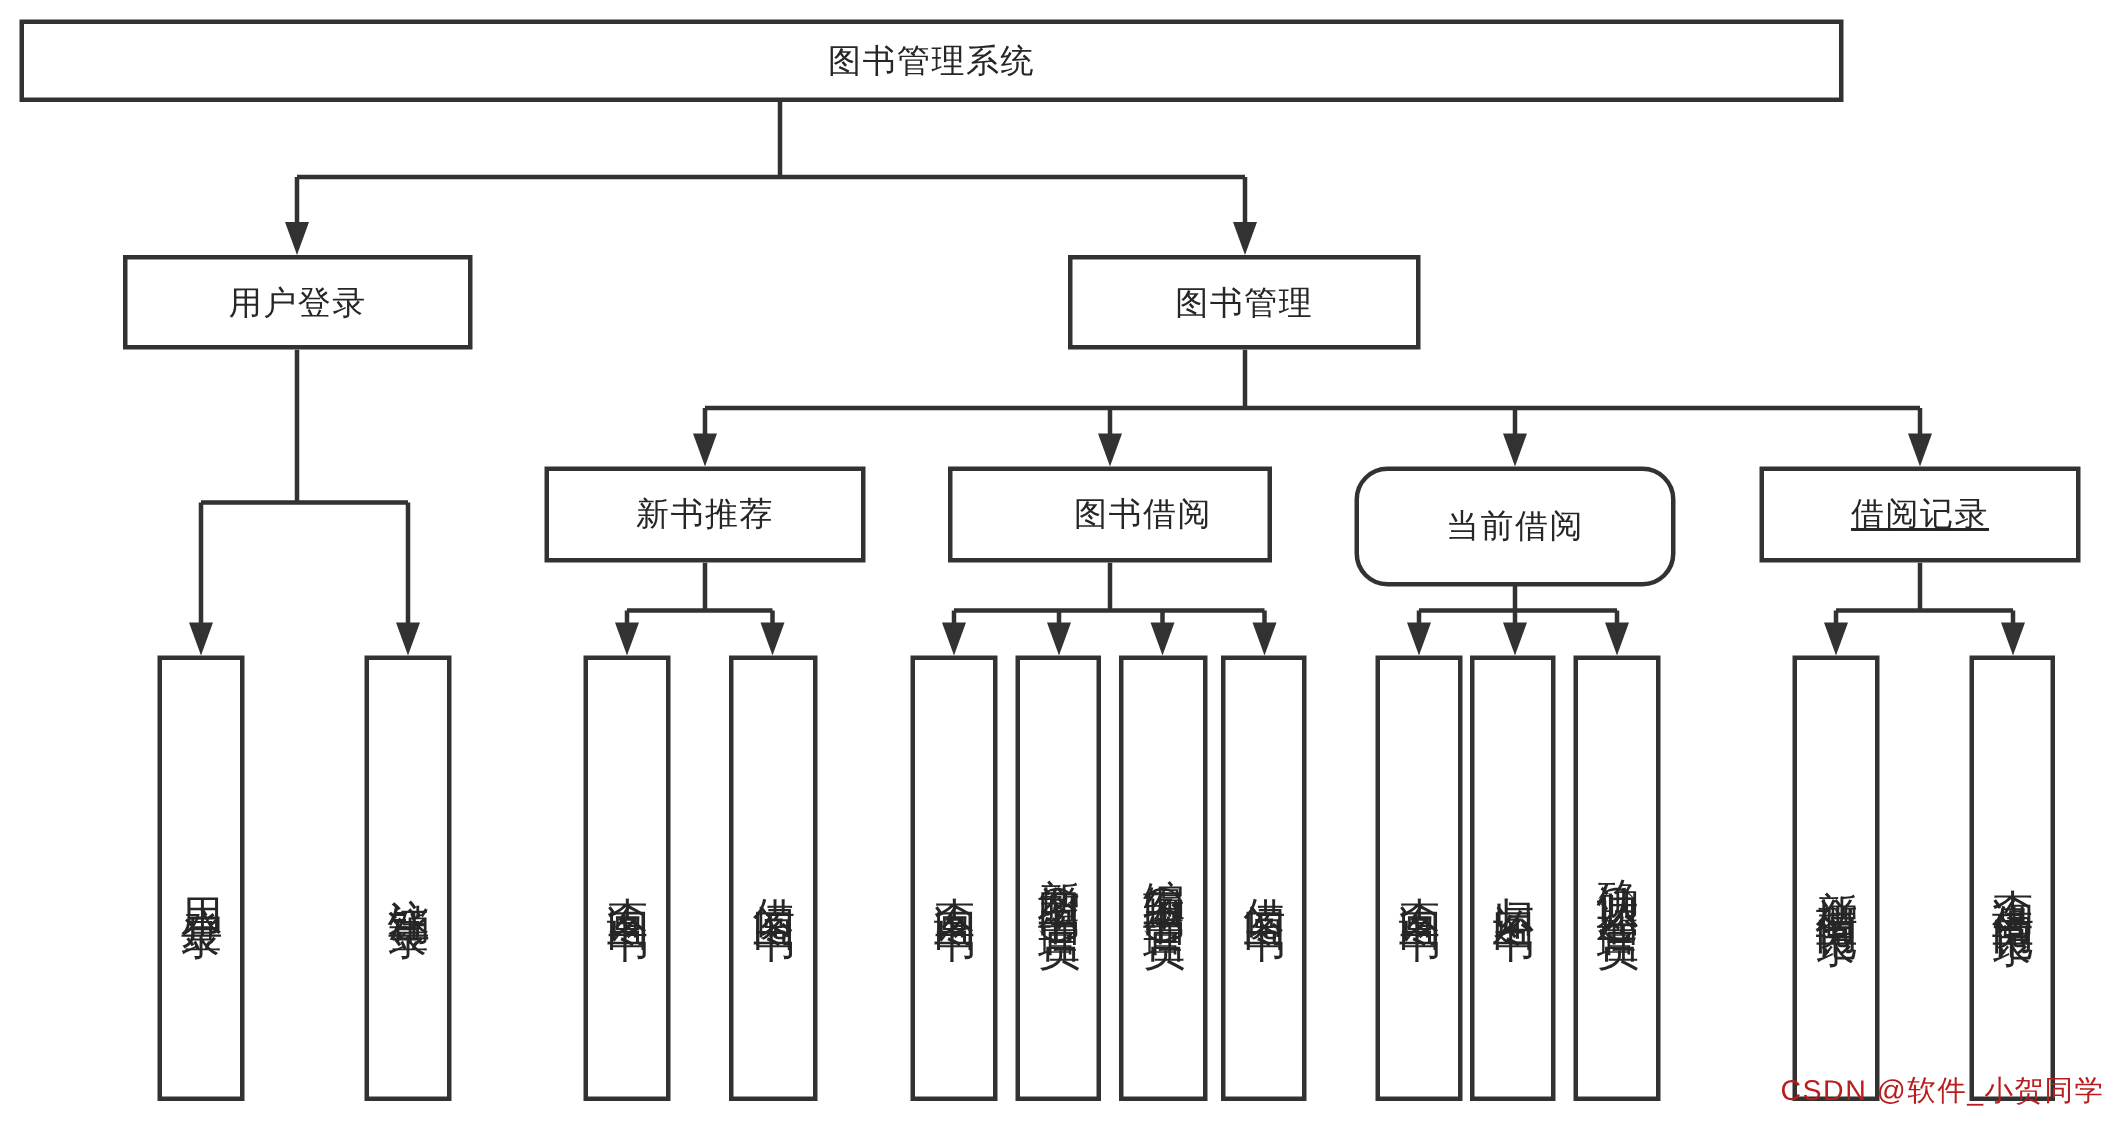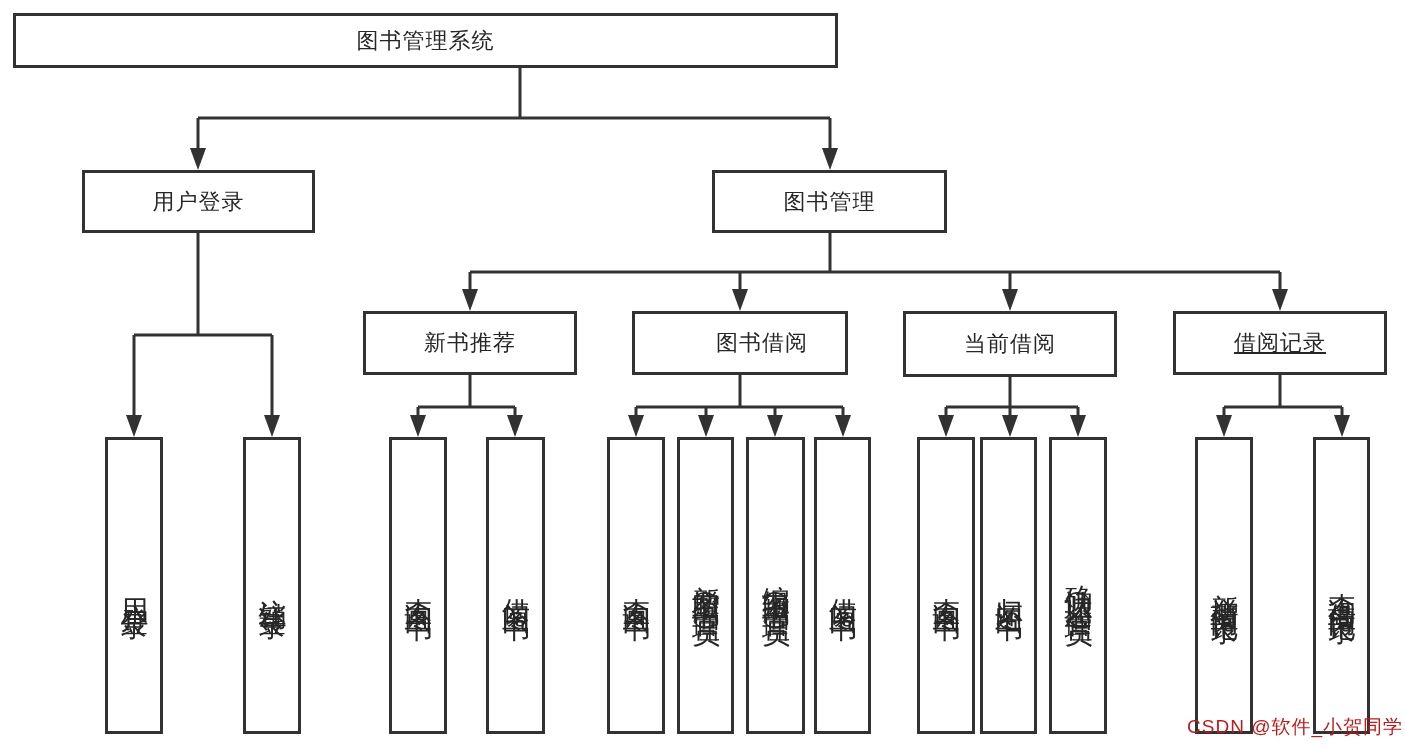--- a/index.html
+++ b/index.html
@@ -79,28 +79,28 @@
       <polygon points="767,415 783,415 775,437"></polygon>
       <polygon points="835,415 851,415 843,437"></polygon>
       <polygon points="938,415 954,415 946,437"></polygon>
       <polygon points="1002,415 1018,415 1010,437"></polygon>
       <polygon points="1070,415 1086,415 1078,437"></polygon>
       <polygon points="1216,415 1232,415 1224,437"></polygon>
       <polygon points="1334,415 1350,415 1342,437"></polygon>
     </g>
   </svg>
 
-  <div class="box" style="left:13px;top:13px;width:825px;height:55px;">图书管理系统</div>
+  <div class="box" style="left:13px;top:13px;width:1216px;height:55px;">图书管理系统</div>
 
   <div class="box" style="left:82px;top:170px;width:233px;height:63px;">用户登录</div>
   <div class="box" style="left:712px;top:170px;width:235px;height:63px;">图书管理</div>
 
   <div class="box" style="left:363px;top:311px;width:214px;height:64px;">新书推荐</div>
   <div class="box" style="left:632px;top:311px;width:216px;height:64px;padding-left:44px;">图书借阅</div>
-  <div class="box" style="left:903px;top:311px;width:214px;height:66px;">当前借阅</div>
+  <div class="box" style="left:903px;top:311px;width:214px;height:80px;border-radius:22px;">当前借阅</div>
   <div class="box" style="left:1173px;top:311px;width:214px;height:64px;text-decoration:underline;">借阅记录</div>
 
   <div class="vbox" style="left:105px;top:437px;width:58px;height:297px;">用户登录</div>
   <div class="vbox" style="left:243px;top:437px;width:58px;height:297px;">注销登录</div>
 
   <div class="vbox" style="left:389px;top:437px;width:58px;height:297px;">查询图书</div>
   <div class="vbox" style="left:486px;top:437px;width:59px;height:297px;">借阅图书</div>
 
   <div class="vbox" style="left:607px;top:437px;width:58px;height:297px;">查询图书</div>
   <div class="vbox" style="left:677px;top:437px;width:57px;height:297px;">新增图书（管理员）</div>

